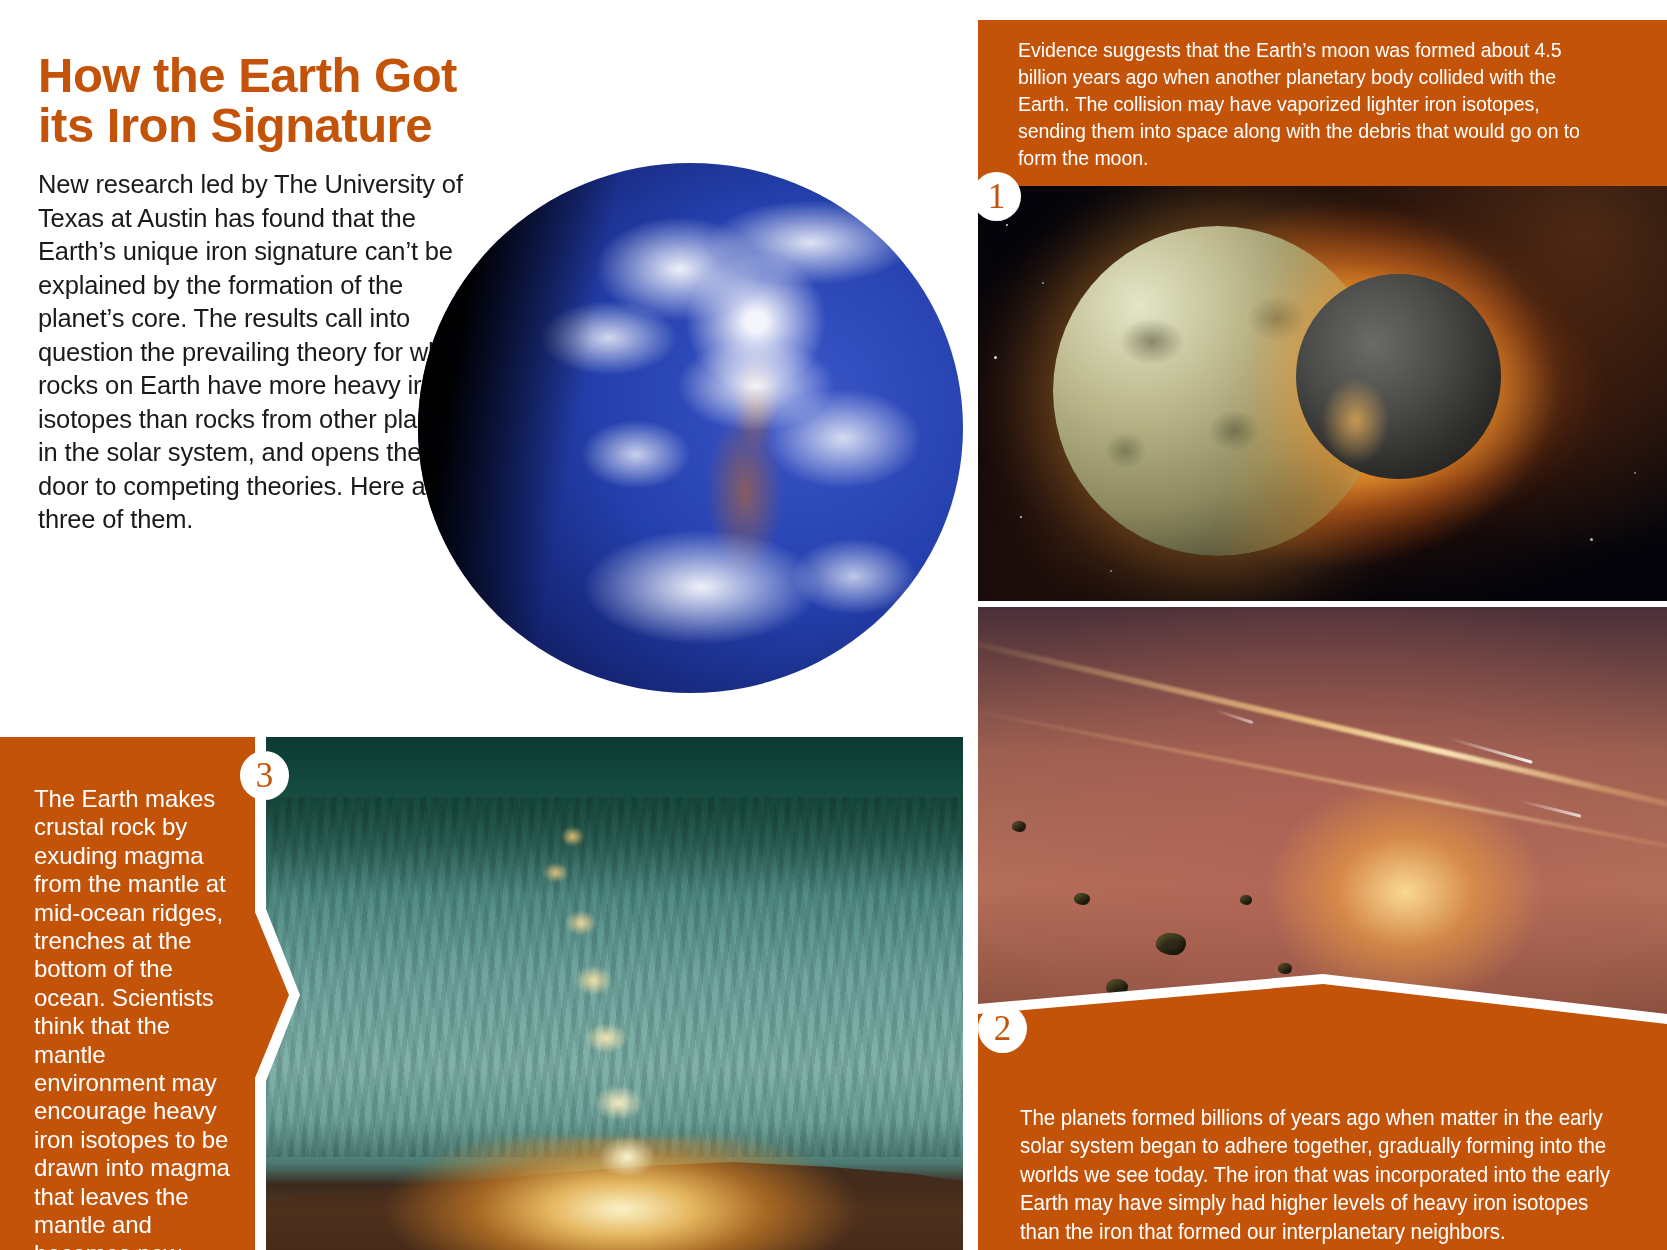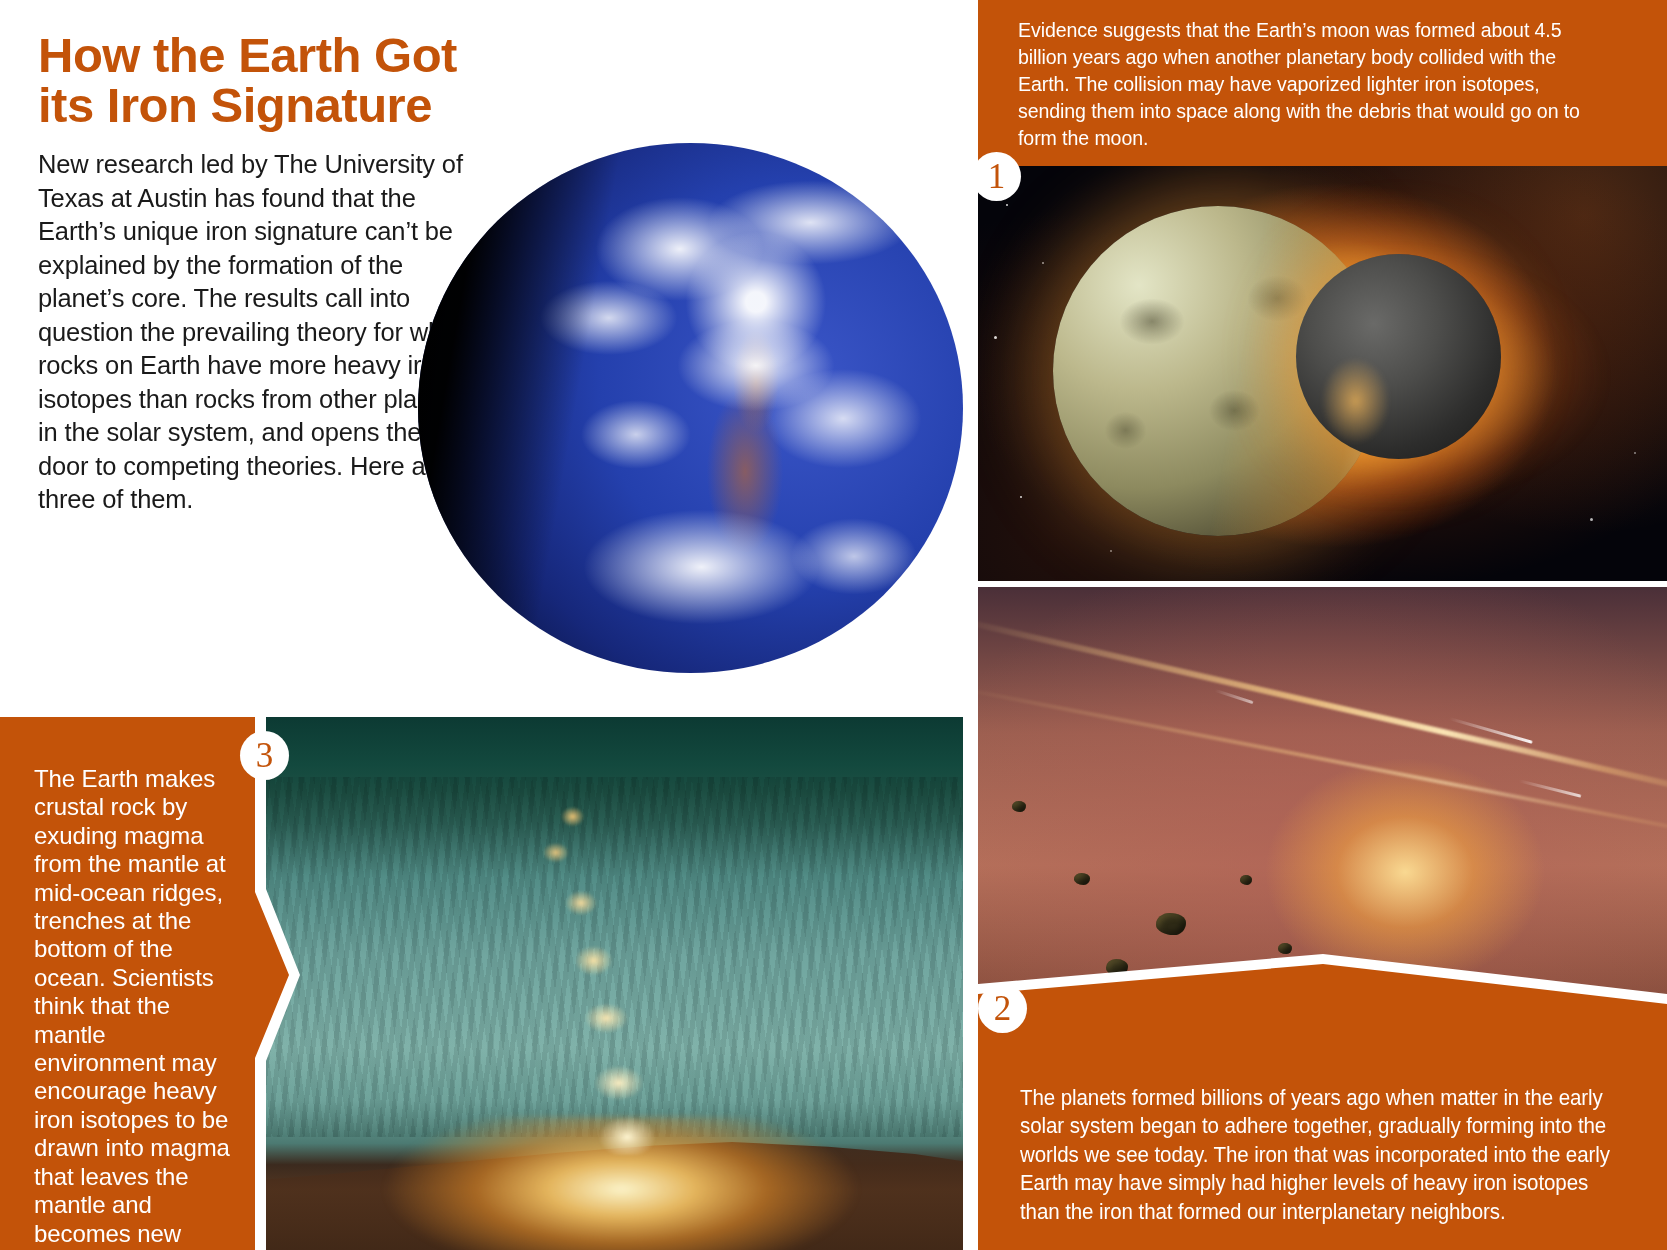--- a/index.html
+++ b/index.html
@@ -1,21 +1,21 @@
 <!DOCTYPE html>
 <html><head>
 <meta charset="utf-8">
 <style>
   html,body{margin:0;padding:0;background:#fff;}
   body{
     width:1667px;height:1250px;position:relative;overflow:hidden;
     font-family:"Liberation Sans","DejaVu Sans",sans-serif;
     color:#1a1a1a;
   }
-  .root{position:absolute;inset:0;background:#ffffff;}
+  .root{position:absolute;inset:0;background:#ffffff;margin-top:20px;}
 
   
   #intro-block{position:absolute;left:38px;top:30px;width:430px;}
   #headline{
     font-size:49px;line-height:50px;font-weight:bold;color:#c35309;
     letter-spacing:-0.5px;margin:0 0 18px 0;
   }
   #intro-paragraph{
     font-size:25.5px;line-height:33.5px;color:#1a1a1a;margin:0;
     letter-spacing:-0.15px;

